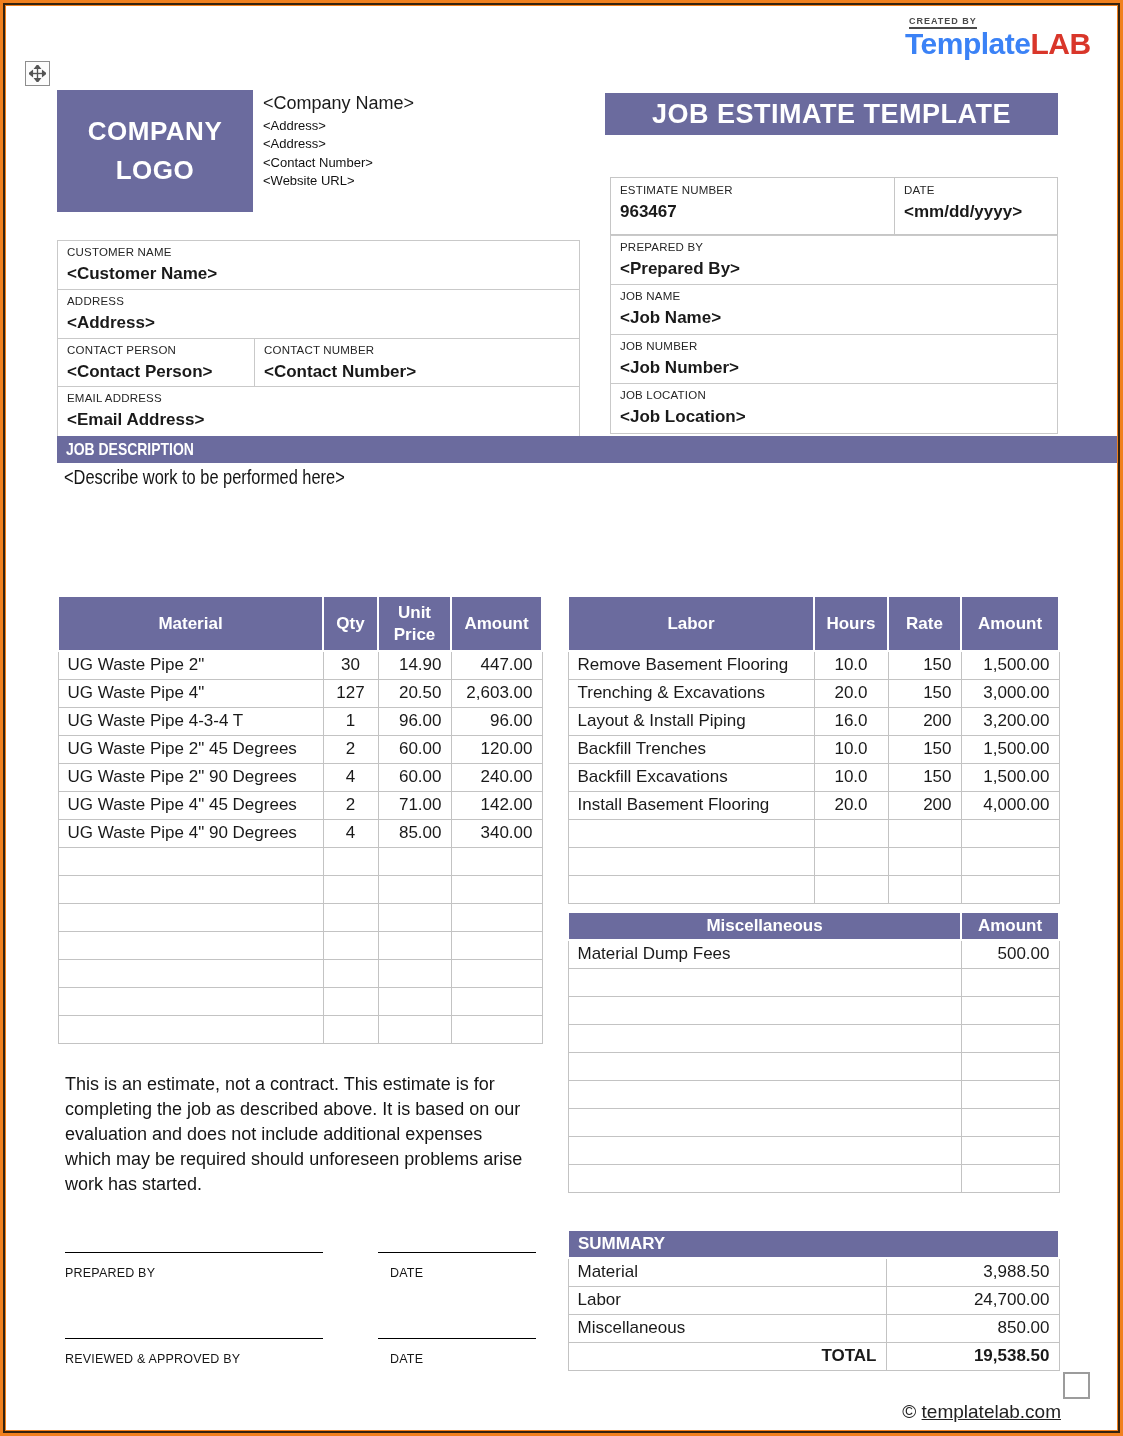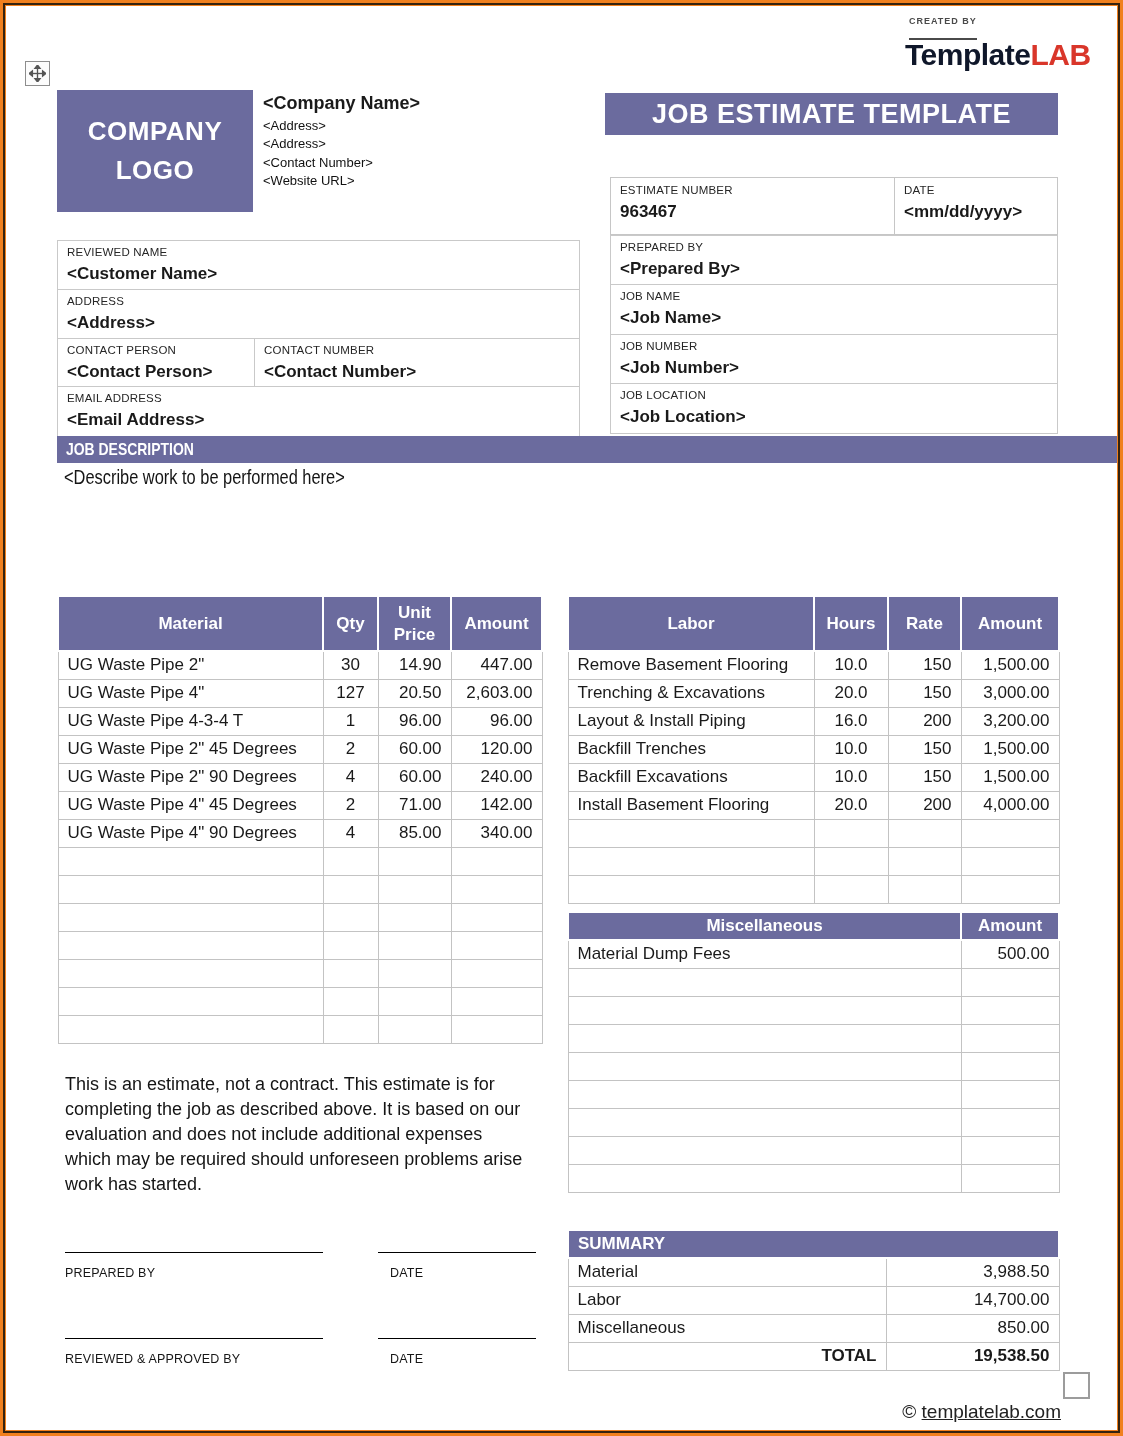--- a/index.html
+++ b/index.html
@@ -6,32 +6,32 @@
   html,body { width:1123px; height:1436px; background:#fff; }
   body { font-family:"Liberation Sans", sans-serif; color:#1a1a1a; position:relative; overflow:hidden; }
 
   
   .frame-outer { position:absolute; inset:0; border:3px solid #f0801e; pointer-events:none; z-index:60; }
   .frame-mid   { position:absolute; inset:3px; border:2px solid #35230f; pointer-events:none; z-index:60; }
   .frame-inner { position:absolute; inset:5px; border:1px solid #f0801e; pointer-events:none; z-index:60; }
 
   
   .tl-logo { position:absolute; left:905px; top:10px; width:215px; }
-  .tl-created { display:inline-block; margin-left:4px; font-size:9px; font-weight:bold; letter-spacing:1px; color:#4a4a4a; border-bottom:2px solid #4a4a4a; padding-bottom:12px; }
+  .tl-created { display:inline-block; margin-left:4px; font-size:9px; font-weight:bold; letter-spacing:1px; color:#4a4a4a; border-bottom:2px solid #4a4a4a; padding-bottom:1px; }
   .tl-word { font-size:30px; font-weight:bold; letter-spacing:-0.5px; line-height:1; }
-  .tl-template { color:#0f172a; }
+  .tl-template { color:#3b82f6; }
   .tl-lab { color:#d9362a; }
 
   
   .move-handle { position:absolute; left:25px; top:61px; width:25px; height:25px; border:1px solid #8d8d8d; background:#fcfcfc; display:flex; align-items:center; justify-content:center; }
 
   
   .logo-box { position:absolute; left:57px; top:90px; width:196px; height:122px; background:#6b6b9e; color:#fff; display:flex; flex-direction:column; align-items:center; justify-content:center; font-weight:bold; font-size:26px; letter-spacing:0.5px; line-height:1.5; text-align:center; }
   .company-info { position:absolute; left:263px; top:93px; width:330px; }
-  .company-name { font-weight:bold; font-size:18px; margin-bottom:3px; }
+  .company-name { font-weight:normal; font-size:18px; margin-bottom:3px; }
   .company-line { font-size:13px; line-height:1.42; color:#111; }
 
   
   .title-banner { position:absolute; left:605px; top:93px; width:453px; height:42px; background:#6b6b9e; color:#fff; font-weight:bold; font-size:27px; text-align:center; line-height:42px; letter-spacing:0.5px; }
 
   
   .field-label { font-size:11.5px; color:#262626; letter-spacing:0.2px; }
   .field-value { font-weight:bold; font-size:17px; margin-top:6px; }
   .est-box { position:absolute; left:610px; top:177px; width:448px; height:58px; border:1px solid #c6c6c6; display:grid; grid-template-columns:283px 165px; }
   .est-cell { padding:6px 0 0 9px; }
@@ -136,21 +136,21 @@
     <div class="field-value">963467</div>
   </div>
   <div class="est-cell">
     <div class="field-label">DATE</div>
     <div class="field-value">&lt;mm/dd/yyyy&gt;</div>
   </div>
 </div>
 
 <div class="cust-box">
   <div class="cust-row">
-    <div class="field-label">REVIEWED NAME</div>
+    <div class="field-label">CUSTOMER NAME</div>
     <div class="field-value">&lt;Customer Name&gt;</div>
   </div>
   <div class="cust-row">
     <div class="field-label">ADDRESS</div>
     <div class="field-value">&lt;Address&gt;</div>
   </div>
   <div class="cust-row cust-split">
     <div>
       <div class="field-label">CONTACT PERSON</div>
       <div class="field-value">&lt;Contact Person&gt;</div>
@@ -429,21 +429,21 @@
       <th class="banner" colspan="2">SUMMARY</th>
     </tr>
   </thead>
   <tbody>
       <tr>
         <td>Material</td>
         <td>3,988.50</td>
       </tr>
       <tr>
         <td>Labor</td>
-        <td>14,700.00</td>
+        <td>24,700.00</td>
       </tr>
       <tr>
         <td>Miscellaneous</td>
         <td>850.00</td>
       </tr>
     </tbody>
   <tfoot>
     <tr class="total-row">
       <td>TOTAL</td>
       <td>19,538.50</td>

